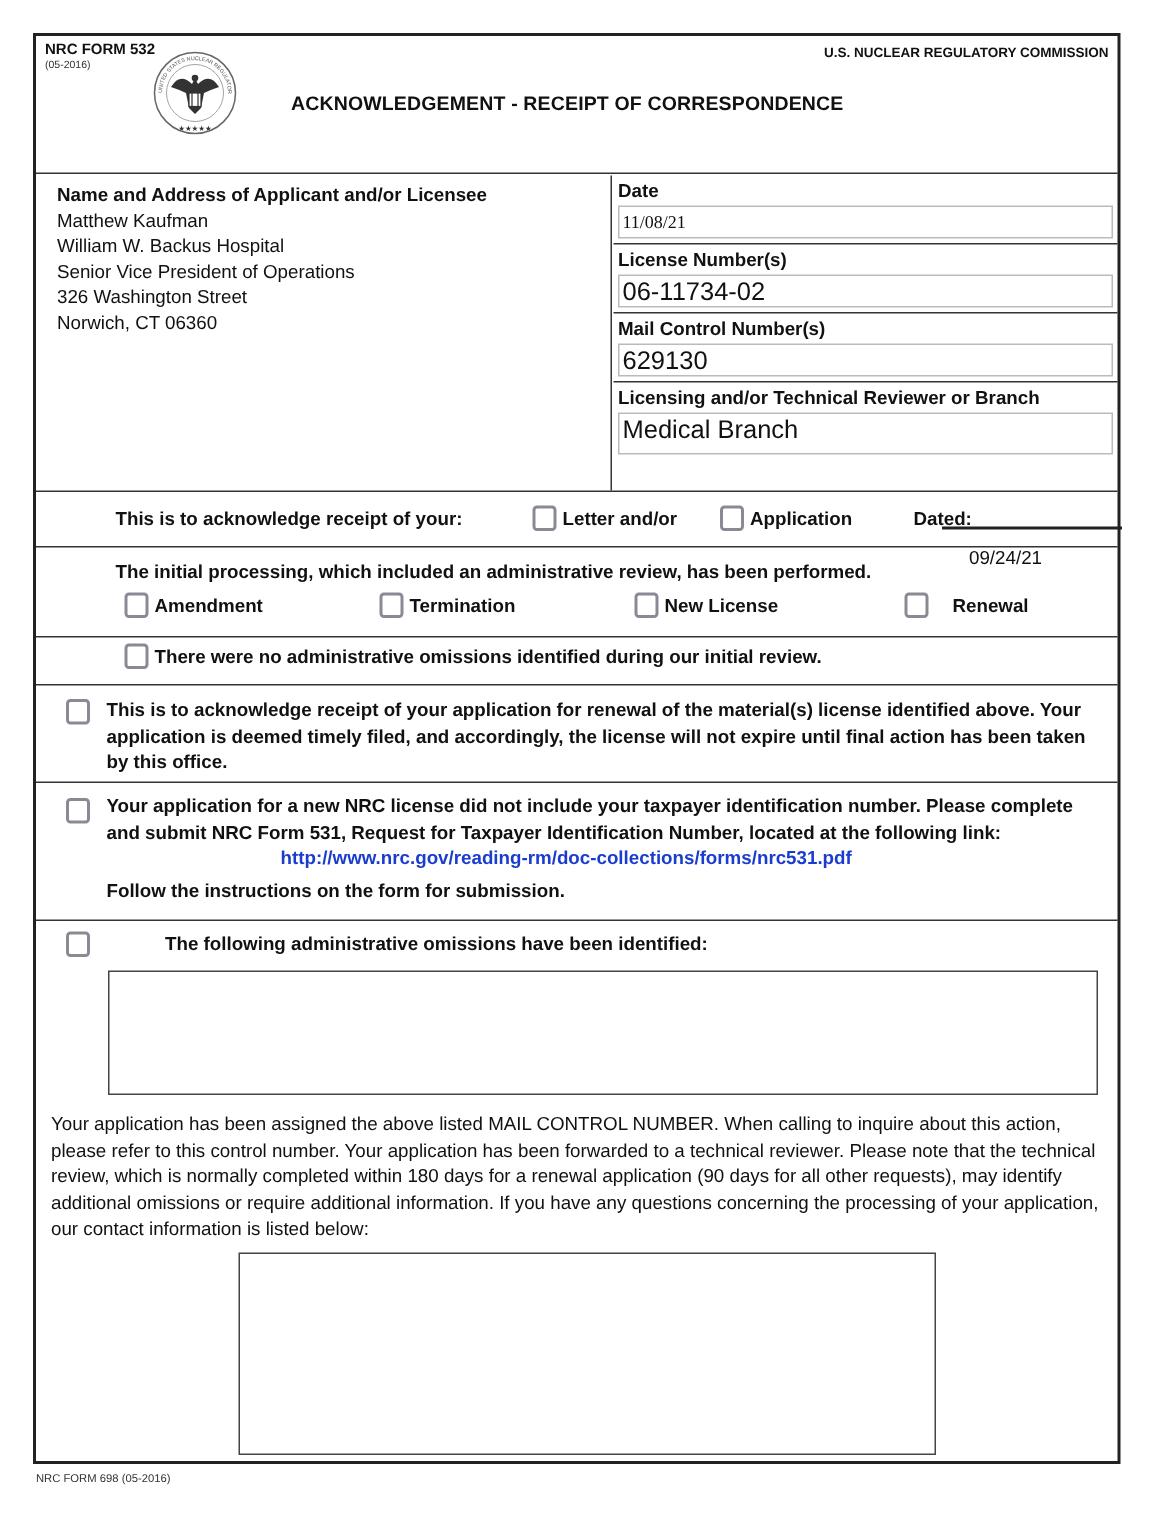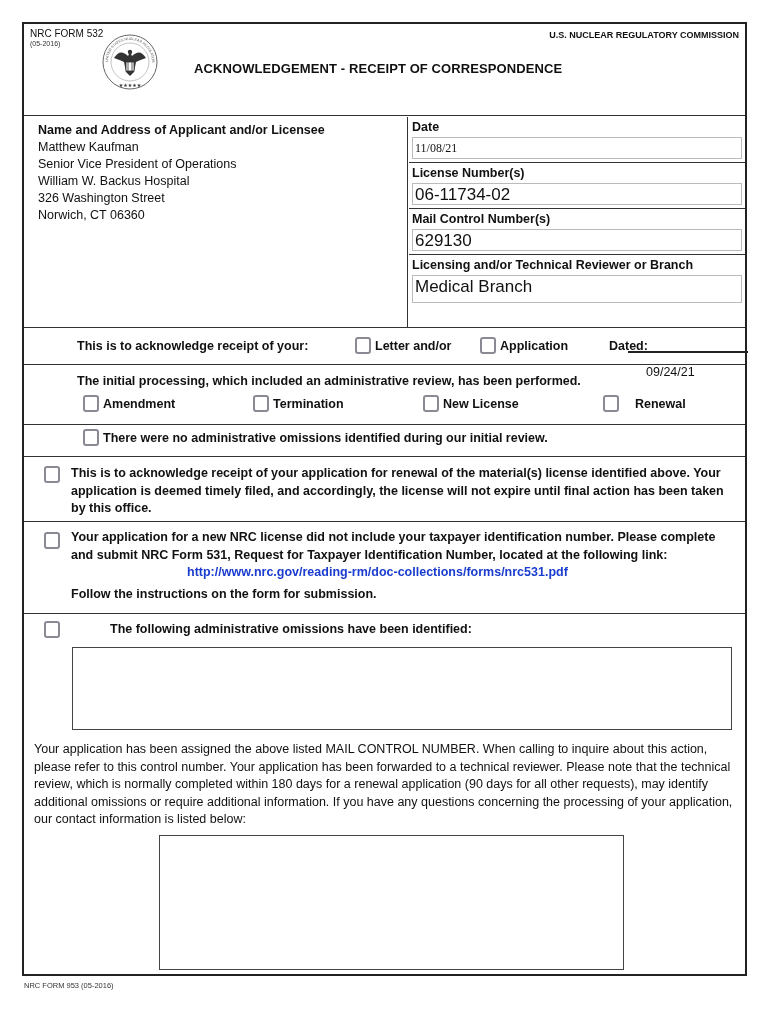--- a/index.html
+++ b/index.html
@@ -7,21 +7,21 @@
   body { position: relative; font-family: "Liberation Sans", sans-serif; color: #111; }
 
   .page-frame {
     position: absolute; left: 22px; top: 22px; width: 725px; height: 954px;
     border: 2px solid #222;
   }
   .abs { position: absolute; }
   .hline { position: absolute; left: 0; right: 0; height: 0; border-top: 1.5px solid #333; }
 
   
-  .form-id { left: 6px; top: 4px; font-size: 10px; font-weight: normal; }
+  .form-id { left: 6px; top: 4px; font-size: 10px; font-weight: bold; }
   .form-rev { left: 6px; top: 16px; font-size: 7px; color: #333; }
   .agency { right: 6px; top: 6px; font-size: 9px; font-weight: bold; }
   .doc-title { left: 170px; top: 37px; font-size: 13px; font-weight: bold; letter-spacing: 0.1px; }
   .seal { left: 76px; top: 8px; width: 60px; height: 60px; }
 
   
   .applicant { left: 14px; top: 98px; width: 370px; font-size: 12.5px; line-height: 17px; }
   .applicant .label { font-weight: bold; }
   .vdivider { position: absolute; left: 383px; top: 93px; height: 210px; border-left: 1.5px solid #333; }
 
@@ -75,22 +75,22 @@
       <text font-size="3.6" fill="#555"><textPath href="#arc">UNITED STATES NUCLEAR REGULATORY COMMISSION</textPath></text>
     </svg>
   </div>
   <div class="abs doc-title">ACKNOWLEDGEMENT - RECEIPT OF CORRESPONDENCE</div>
 
   <div class="hline" style="top:91px;"></div>
 
   <div class="abs applicant">
     <div class="label">Name and Address of Applicant and/or Licensee</div>
     <div>Matthew Kaufman</div>
+    <div>William W. Backus Hospital</div>
     <div>Senior Vice President of Operations</div>
-    <div>William W. Backus Hospital</div>
     <div>326 Washington Street</div>
     <div>Norwich, CT  06360</div>
   </div>
 
   <div class="vdivider"></div>
 
   <div class="right-col">
     <div class="rfield">
       <div class="rlabel">Date</div>
       <div class="rbox serif">11/08/21</div>
@@ -174,13 +174,13 @@
   <div class="hline" style="top:589px;"></div>
 
   <span class="cb abs" style="left:20px;top:597px;"></span>
   <div class="abs row-text" style="left:47px;top:598px;">The following administrative omissions have been identified:</div>
   <div class="omissions-box"></div>
 
   <div class="abs final-para">Your application has been assigned the above listed MAIL CONTROL NUMBER.  When calling to inquire about this action, please refer to this control number.  Your application has been forwarded to a technical reviewer.  Please note that the technical review, which is normally completed within 180 days for a renewal application (90 days for all other requests), may identify additional omissions or require additional information.  If you have any questions concerning the processing of your application, our contact information is listed below:</div>
   <div class="contact-box"></div>
 </div>
 
-<div class="footer">NRC FORM 953 (05-2016)</div>
+<div class="footer">NRC FORM 698 (05-2016)</div>
 
 </body></html>

